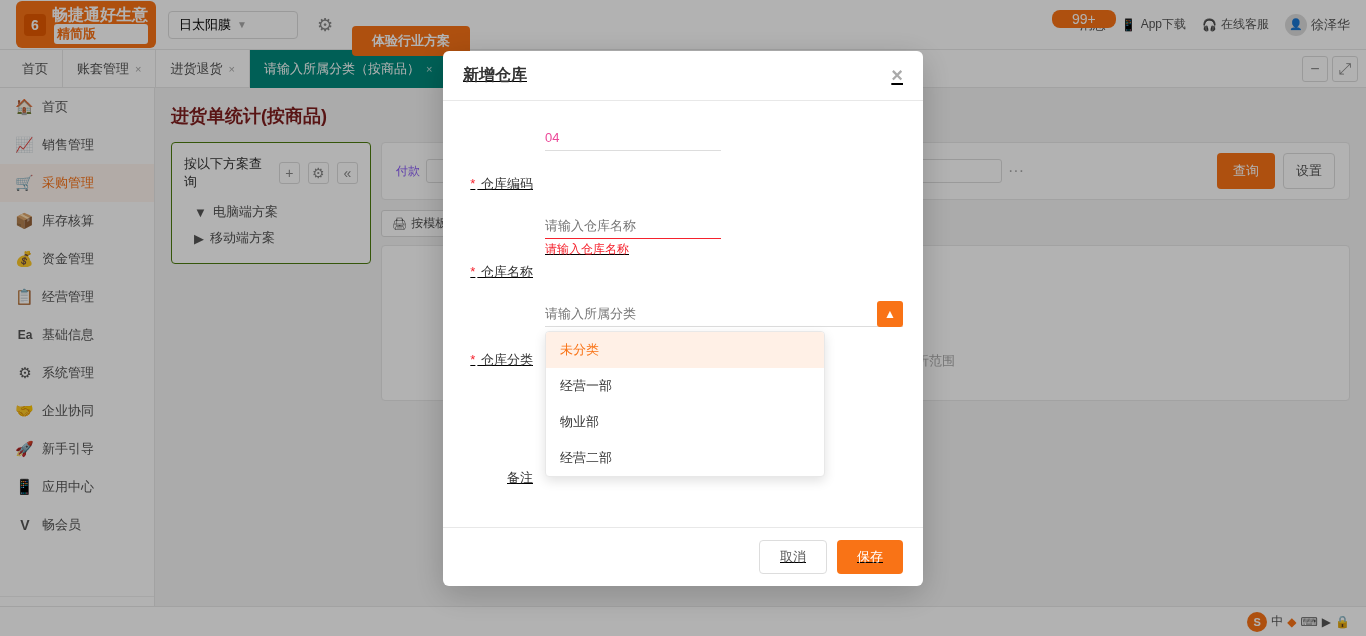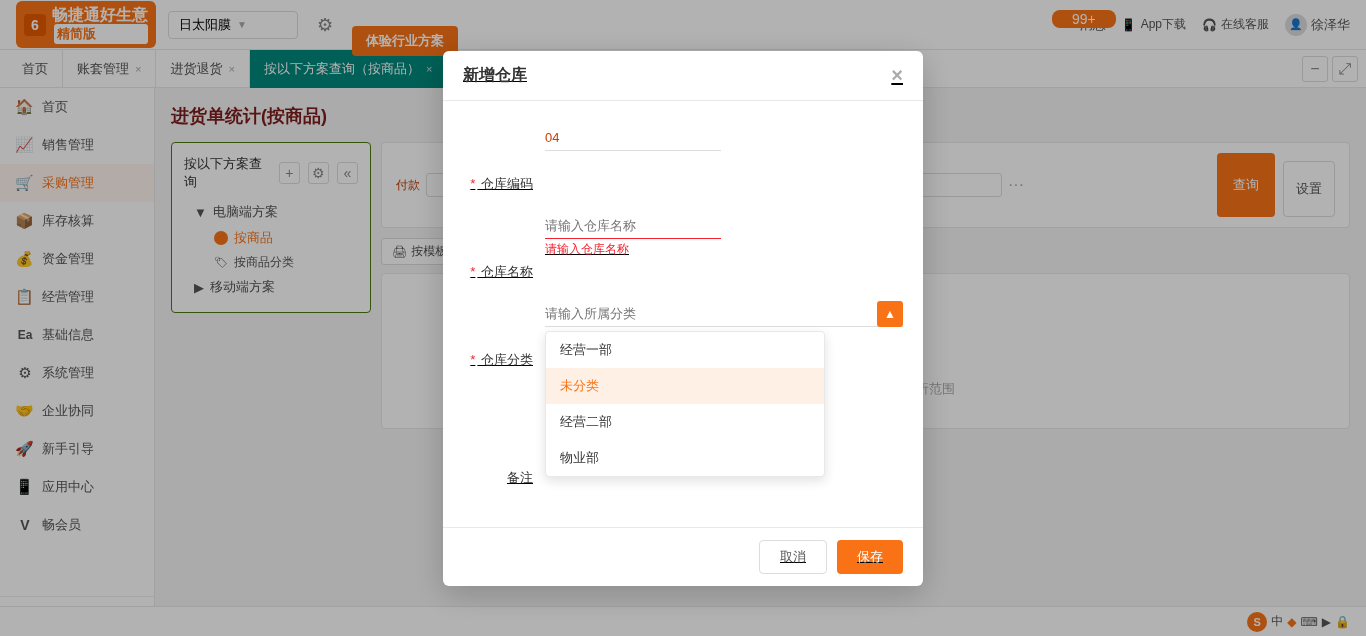--- a/index.html
+++ b/index.html
@@ -17,21 +17,21 @@
       min-width: 110px;
     }
     .logo-icon { width: 22px; height: 22px; background: #e55a00; border-radius: 4px; display: flex; align-items: center; justify-content: center; color: #fff; font-size: 14px; font-weight: bold; }
     .logo-text-main { font-size: 16px; line-height: 1.2; }
     .logo-badge { background: #fff; color: #f97316; font-size: 13px; border-radius: 3px; padding: 1px 3px; margin-left: 2px; }
 
     .store-selector {
       display: flex; align-items: center; gap: 6px; border: 1px solid #ddd; border-radius: 4px; padding: 4px 10px; cursor: pointer; background: #fff; min-width: 130px;
     }
     .gear-btn { width: 30px; height: 30px; display: flex; align-items: center; justify-content: center; cursor: pointer; color: #888; font-size: 18px; }
-    .trial-btn { background: #f97316; color: #fff; border: none; border-radius: 4px; padding: 6px 14px; cursor: pointer; font-size: 13px; font-weight: bold; margin-top: 32px; }
+    .trial-btn { background: #f97316; color: #fff; border: none; border-radius: 4px; padding: 6px 20px; cursor: pointer; font-size: 13px; font-weight: bold; margin-top: 32px; }
 
     .header-right { margin-left: auto; display: flex; align-items: center; gap: 16px; }
     .msg-btn { display: flex; align-items: center; gap: 4px; cursor: pointer; color: #555; position: relative; }
     .badge { background: #f97316; color: #fff; font-size: 14px; border-radius: 8px; padding: 1px 20px; position: absolute; top: -6px; right: -10px; }
     .header-action { display: flex; align-items: center; gap: 4px; cursor: pointer; color: #555; font-size: 12px; }
     .user-name { color: #555; font-size: 13px; }
 
     
     .tab-bar {
       display: flex; align-items: center; background: #fff; border-bottom: 1px solid #e8e8e8; padding: 0 8px; height: 38px; position: relative; z-index: 9;
@@ -68,21 +68,21 @@
     
     .query-section { background: #fff; border: 1px solid #4d7c0f; border-radius: 4px; padding: 12px; margin-bottom: 10px; }
     .query-header { display: flex; align-items: center; gap: 8px; margin-bottom: 8px; font-size: 13px; color: #333; }
     .query-add-btn { width: 22px; height: 22px; border: 1px solid #ddd; border-radius: 3px; display: flex; align-items: center; justify-content: center; cursor: pointer; color: #888; font-size: 14px; }
     .scheme-tree { padding-left: 10px; }
     .scheme-node { display: flex; align-items: center; gap: 6px; padding: 4px 0; font-size: 13px; color: #555; cursor: pointer; }
     .scheme-node.active { color: #f97316; }
     .scheme-node .orange-dot { width: 14px; height: 14px; background: #f97316; border-radius: 50%; display: flex; align-items: center; justify-content: center; }
     .scheme-sub { padding-left: 20px; }
     .scheme-sub-item { display: flex; align-items: center; gap: 6px; padding: 3px 0; font-size: 12px; color: #555; cursor: pointer; }
-    .filter-label { color: #c2410c; font-size: 12px; white-space: nowrap; }
+    .filter-label { color: #8b5cf6; font-size: 12px; white-space: nowrap; }
     .filter-input { border: 1px solid #ddd; border-radius: 3px; padding: 4px 8px; font-size: 12px; width: 160px; }
     .filter-select { border: 1px solid #ddd; border-radius: 3px; padding: 4px 8px; font-size: 12px; width: 140px; background: #fff; }
 
     .action-bar { display: flex; align-items: center; gap: 8px; margin-bottom: 8px; }
     .action-btn { display: flex; align-items: center; gap: 4px; border: 1px solid #ddd; border-radius: 3px; padding: 4px 10px; cursor: pointer; background: #fff; color: #555; font-size: 12px; }
     .action-btn .arrow { font-size: 10px; }
 
     
     .table-area { background: #fff; border: 1px solid #e8e8e8; border-radius: 4px; min-height: 120px; }
 
@@ -102,21 +102,21 @@
     .modal-header {
       display: flex; align-items: center; justify-content: space-between;
       padding: 14px 20px; border-bottom: 1px solid #e8e8e8; font-size: 16px; font-weight: bold; color: #333;
     }
     .modal-close { cursor: pointer; color: #aaa; font-size: 20px; line-height: 1; }
     .modal-body { padding: 24px 20px 20px; }
     .form-row { display: flex; align-items: flex-start; margin-bottom: 20px; gap: 12px; }
     .form-label { min-width: 70px; font-size: 13px; color: #333; padding-top: 6px; text-align: right; margin-top: 44px; }
     .required-star { color: #f5222d; margin-right: 2px; }
     .form-control {
-      flex: 1; border: none; border-bottom: 1px solid #ddd; padding: 5px 0; font-size: 13px; outline: none; color: #c2410c;
+      flex: 1; border: none; border-bottom: 1px solid #ddd; padding: 5px 0; font-size: 13px; outline: none; color: #ec4899;
     }
     .form-control.error { border-bottom-color: #f5222d; }
     .error-msg { color: #f5222d; font-size: 12px; margin-top: 2px; }
     .form-control-wrap { flex: 1; position: relative; }
 
     .category-input-wrap {
       flex: 1; position: relative;
     }
     .category-input {
       width: 100%; border: none; border-bottom: 1px solid #ddd; padding: 5px 30px 5px 0; font-size: 13px; outline: none; color: #999;
@@ -149,21 +149,21 @@
       padding: 0 16px; gap: 12px; font-size: 12px; color: #aaa; z-index: 20;
     }
     .status-logo { display: flex; align-items: center; gap: 4px; margin-left: auto; }
     .s-logo { width: 20px; height: 20px; background: #f97316; border-radius: 50%; display: flex; align-items: center; justify-content: center; color: #fff; font-size: 11px; font-weight: bold; }
 
     .content-inner { display: flex; gap: 10px; }
     .content-main { flex: 1; min-width: 0; }
     .three-dots { cursor: pointer; color: #aaa; font-size: 16px; margin-left: auto; }
 
     .right-query-btn { background: #f97316; color: #fff; border: none; border-radius: 4px; padding: 6px 16px; cursor: pointer; font-size: 13px; white-space: nowrap; }
-    .right-set-btn { background: #fff; color: #555; border: 1px solid #ddd; border-radius: 4px; padding: 18px 12px; cursor: pointer; font-size: 13px; margin-top: 8px; }
+    .right-set-btn { background: #fff; color: #555; border: 1px solid #ddd; border-radius: 4px; padding: 8px 12px; cursor: pointer; font-size: 13px; }
   </style>
 </head>
 <body>
 
 <div class="top-header">
   <div class="logo-area">
     <div class="logo-icon">6</div>
     <div>
       <div class="logo-text-main">畅捷通好生意</div>
       <div class="logo-badge">精简版</div>
@@ -205,21 +205,21 @@
   </div>
   <div class="tab">
     <span>账套管理</span>
     <span class="tab-close">×</span>
   </div>
   <div class="tab">
     <span>进货退货</span>
     <span class="tab-close">×</span>
   </div>
   <div class="tab active">
-    <span>按以下方案查询（按商品）</span>
+    <span>请输入所属分类（按商品）</span>
     <span class="tab-close">×</span>
   </div>
   <div class="tab-bar-right">
     <div class="tab-bar-btn">−</div>
     <div class="tab-bar-btn">⤢</div>
   </div>
 </div>
 
 <div class="main-layout">
 
@@ -288,30 +288,20 @@
           <div class="query-header">
             <span>按以下方案查询</span>
             <div class="query-add-btn">+</div>
             <div class="query-add-btn">⚙</div>
             <div class="query-add-btn">«</div>
           </div>
           <div class="scheme-tree">
             <div class="scheme-node">
               <span>▼</span>
               <span>电脑端方案</span>
-            </div>
-            <div class="scheme-sub">
-              <div class="scheme-node active">
-                <div class="orange-dot"></div>
-                <span>按商品</span>
-              </div>
-              <div class="scheme-sub-item">
-                <span style="font-size:11px;">🏷</span>
-                <span>按商品分类</span>
-              </div>
             </div>
             <div class="scheme-node">
               <span>▶</span>
               <span>移动端方案</span>
             </div>
           </div>
         </div>
       </div>
 
       <div class="content-main">
@@ -401,24 +391,24 @@
       <div class="form-row" style="position:relative;">
         <div class="form-label">
           <span class="required-star">*</span>
           <span>仓库分类</span>
         </div>
         <div class="category-input-wrap">
           <input class="category-input" placeholder="请输入所属分类" style="">
           <div class="category-arrow-btn">▲</div>
           
           <div class="dropdown-menu">
+            <div class="dropdown-item selected">未分类</div>
             <div class="dropdown-item">经营一部</div>
-            <div class="dropdown-item selected">未分类</div>
+            <div class="dropdown-item">物业部</div>
             <div class="dropdown-item">经营二部</div>
-            <div class="dropdown-item">物业部</div>
           </div>
         </div>
       </div>
 
       <div class="form-row" style="margin-top:50px;">
         <div class="form-label">
           <span>备注</span>
         </div>
         <div class="form-control-wrap">
           <input class="form-control" style="">

